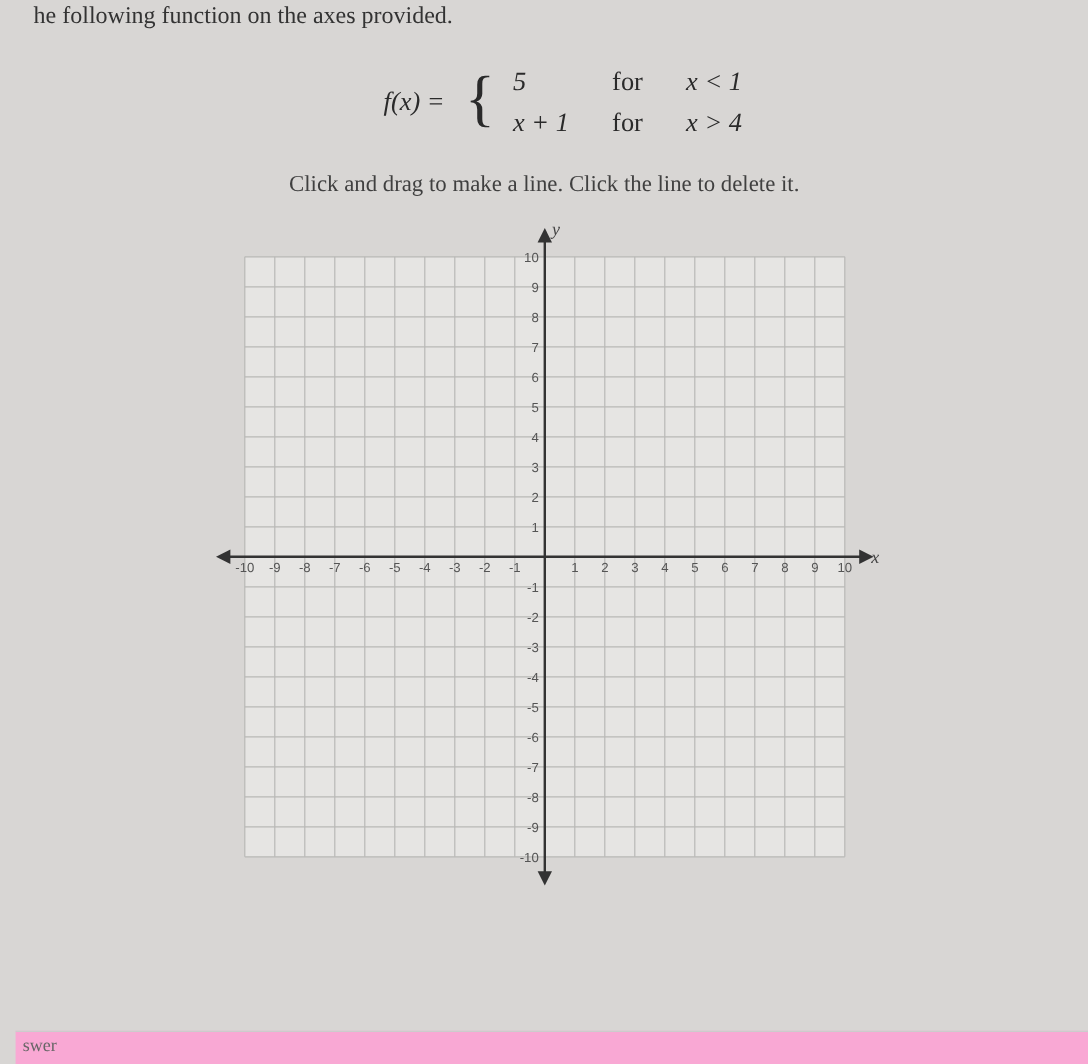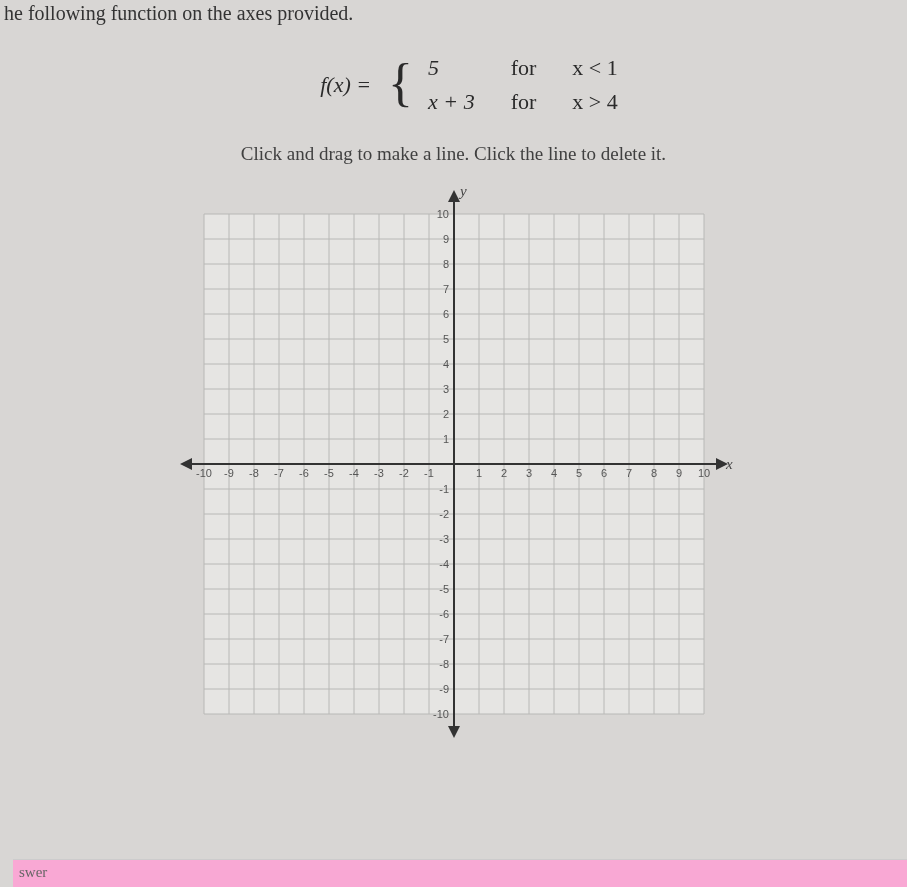--- a/index.html
+++ b/index.html
@@ -6,21 +6,21 @@
     body {
       width: 907px;
       height: 887px;
       background: #d8d6d4;
       font-family: Georgia, 'Times New Roman', serif;
       color: #2a2a2a;
       overflow: hidden;
       position: relative;
     }
     .content {
-      padding: 0 4px;
+      padding: 0 28px;
     }
     .instruction-top {
       font-size: 20px;
       color: #333;
       padding-top: 2px;
       padding-left: 0;
     }
     .equation-wrap {
       text-align: center;
       margin: 30px 0 25px 0;
@@ -44,21 +44,21 @@
     }
     .piece-grid {
       display: inline-grid;
       grid-template-columns: auto auto auto;
       column-gap: 36px;
       row-gap: 8px;
       text-align: left;
       align-items: center;
     }
     .piece-grid .col-for { text-align: left; }
-    .piece-grid .col-cond { }
+    .piece-grid .col-cond { font-style: italic; }
     .piece-grid .col-expr { font-style: italic; text-align: left;}
     .drag-instructions {
       text-align: center;
       font-size: 19px;
       line-height: 1.5;
       margin: 20px auto 15px auto;
       color: #404040;
     }
     .graph-wrap {
       display: flex;
@@ -107,21 +107,21 @@
   <div class="instruction-top">he following function on the axes provided.</div>
 
   <div class="equation-wrap">
     <span class="eq-inline">
       <span class="fx">f(x) =</span>
       <span class="brace">{</span>
       <span class="piece-grid">
         <span class="col-expr">5</span>
         <span class="col-for">for</span>
         <span class="col-cond">x &lt; 1</span>
-        <span class="col-expr">x + 3</span>
+        <span class="col-expr">x + 1</span>
         <span class="col-for">for</span>
         <span class="col-cond">x &gt; 4</span>
       </span>
     </span>
   </div>
 
   <div class="drag-instructions">
     <div>Click and drag to make a line. Click the line to delete it.</div>
   </div>
 

